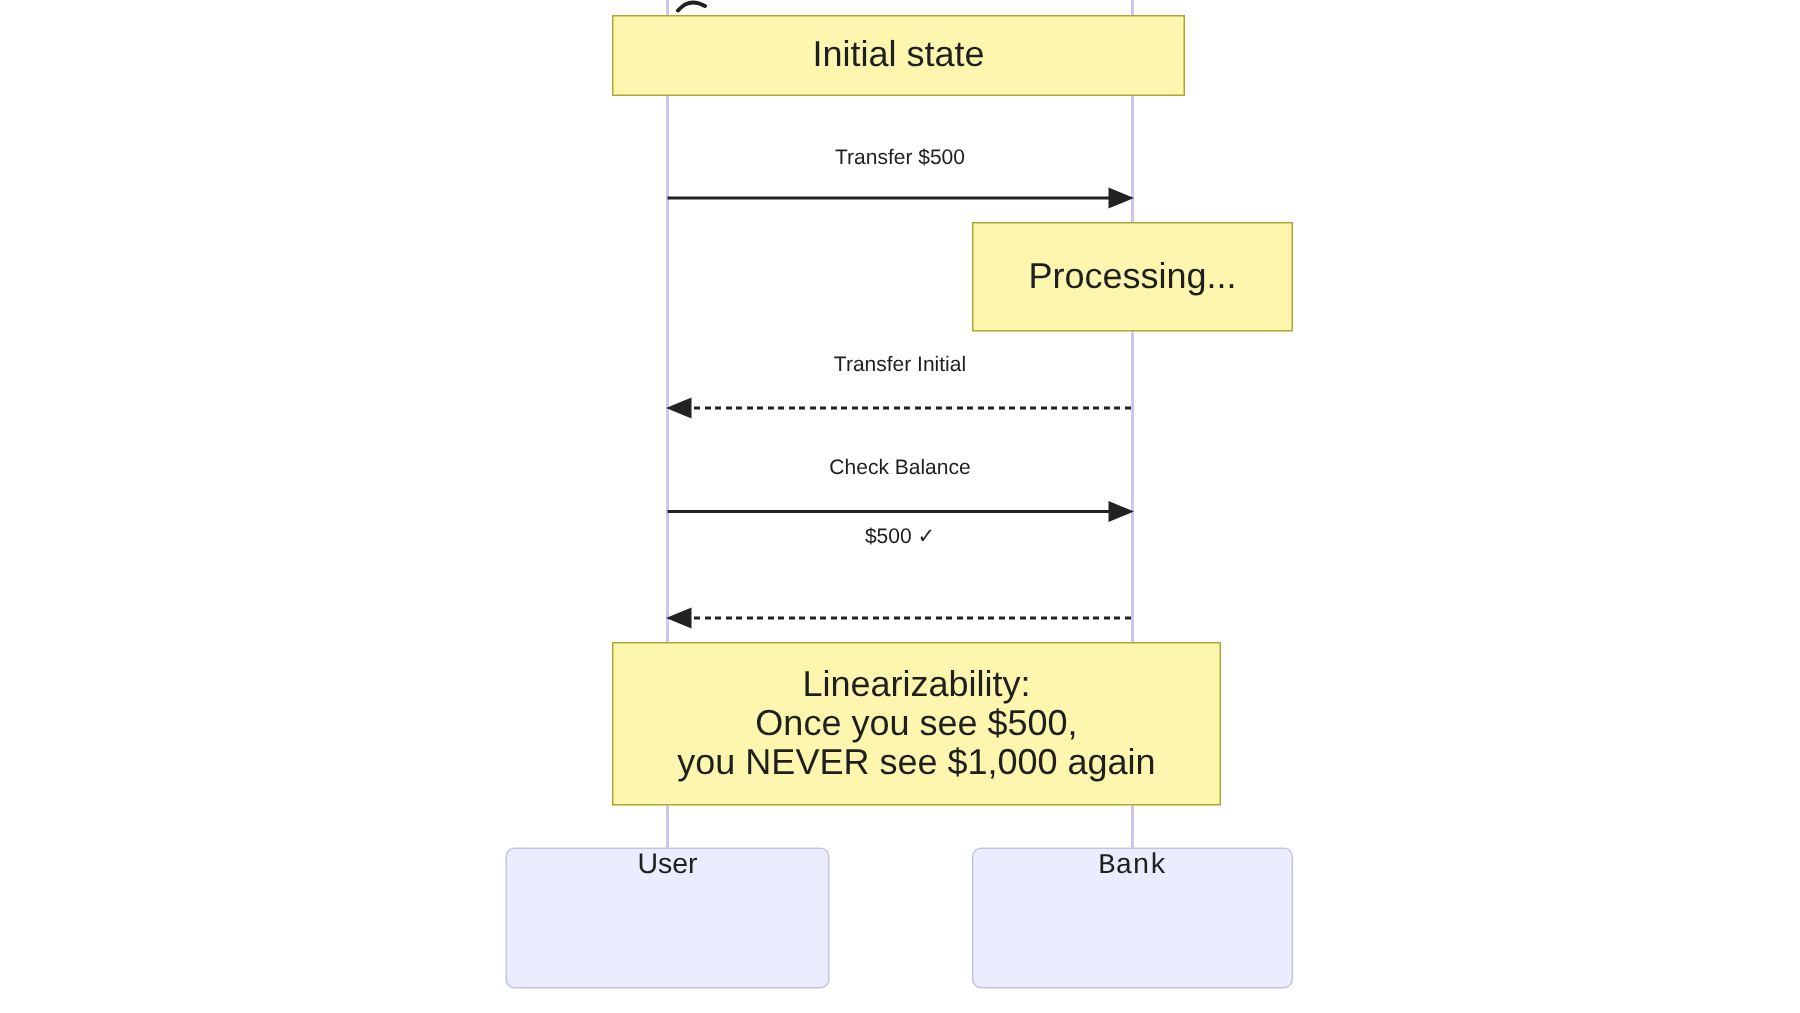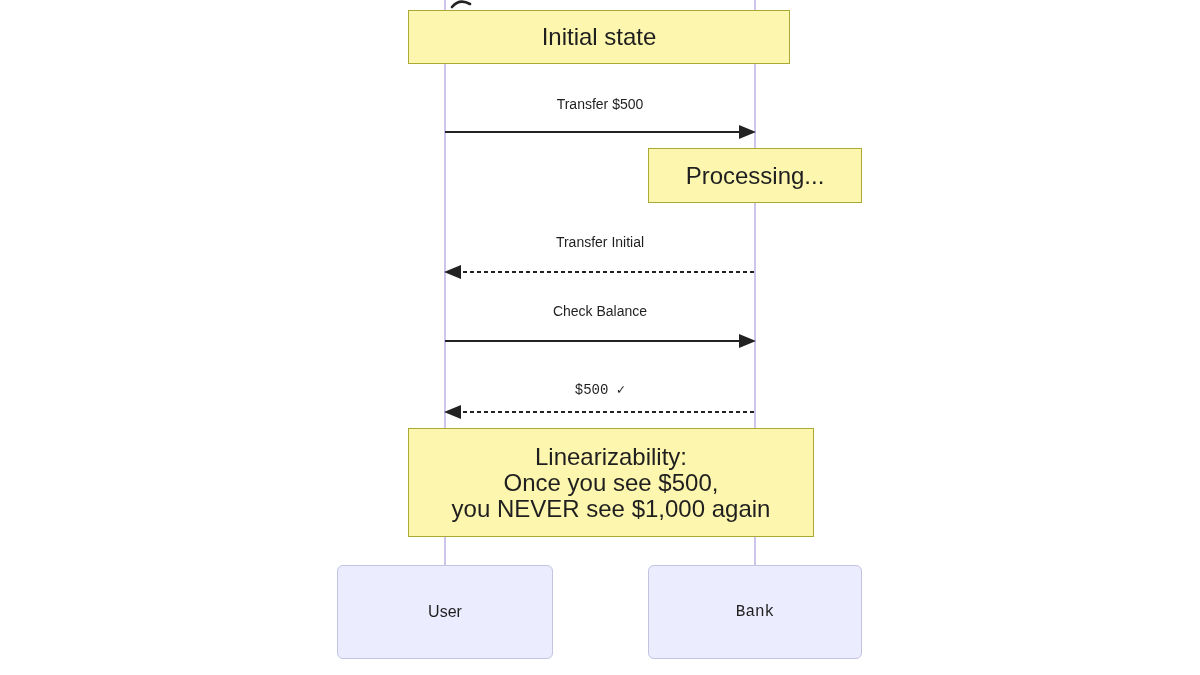--- a/index.html
+++ b/index.html
@@ -20,30 +20,30 @@
   #top-fragment{position:absolute;left:449px;top:0;}
 
   
   .note{
     position:absolute;background:var(--note-fill,#fdf6ae);
     border:1.5px solid var(--note-border,#aaaa33);
     display:flex;flex-direction:column;align-items:center;justify-content:center;
     text-align:center;font-size:24px;line-height:26px;box-sizing:border-box;
   }
   #note-initial{left:408px;top:10px;width:382px;height:54px;}
-  #note-processing{left:648px;top:148px;width:214px;height:55px;}
+  #note-processing{left:648px;top:148px;width:214px;height:73px;}
   #note-linear{left:408px;top:428px;width:406px;height:109px;}
   .note-line{display:block;}
 
   
   .msg-label{position:absolute;left:445px;width:310px;text-align:center;font-size:14px;}
   #label-transfer{top:96px;}
   #label-complete{top:234px;}
   #label-check{top:303px;}
-  #label-500{top:381px;font-family:Liberation Mono, monospace;}
+  #label-500{top:349px;}
 
   
   .arrow{position:absolute;left:445px;width:310px;height:14px;}
   #arrow-transfer{top:125px;}
   #arrow-complete{top:265px;}
   #arrow-check{top:334px;}
   #arrow-500{top:405px;}
   .arrow-line{position:absolute;top:6px;height:2px;left:0;right:0;}
   .arrow-line.solid{background:var(--arrow,#222222);}
   .arrow-line.dashed{background:repeating-linear-gradient(90deg,var(--arrow,#222222) 0 4px,transparent 4px 7px);}
@@ -52,22 +52,22 @@
   .arrow-head{position:absolute;top:0;width:0;height:0;border-top:7px solid transparent;border-bottom:7px solid transparent;}
   .arrow.to-right .arrow-head{right:-1px;border-left:17px solid var(--arrow,#222222);}
   .arrow.to-left  .arrow-head{left:-1px;border-right:17px solid var(--arrow,#222222);}
 
   
   .actor{
     position:absolute;top:565px;height:94px;box-sizing:border-box;
     background:var(--actor-fill,#ececff);
     border:1px solid var(--actor-border,#c3c3e2);
     border-radius:6px;
-    display:flex;align-items:center;justify-content:center;
-    font-size:16px;
+    display:flex;align-items:flex-start;justify-content:center;
+    font-size:19px;
   }
   #actor-user{left:337px;width:216px;}
   #actor-bank{left:648px;width:214px;font-family:Liberation Mono, monospace;}
 </style>
 </head>
 <body>
 
 <div id="canvas">
 
   <div class="lifeline" id="lifeline-user"></div>

